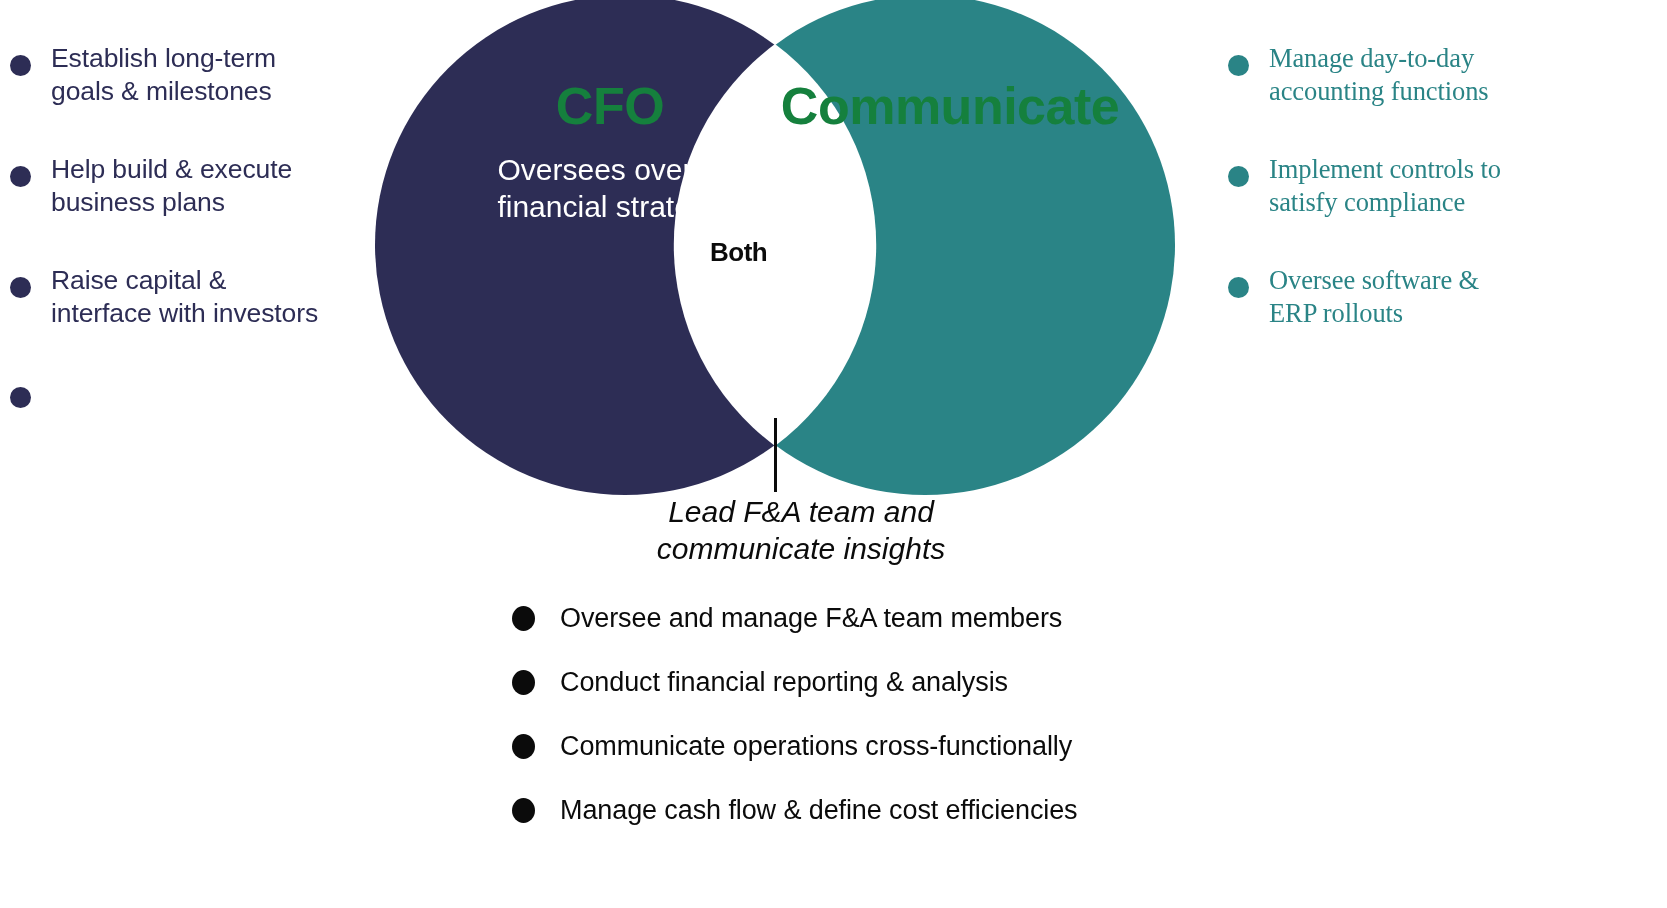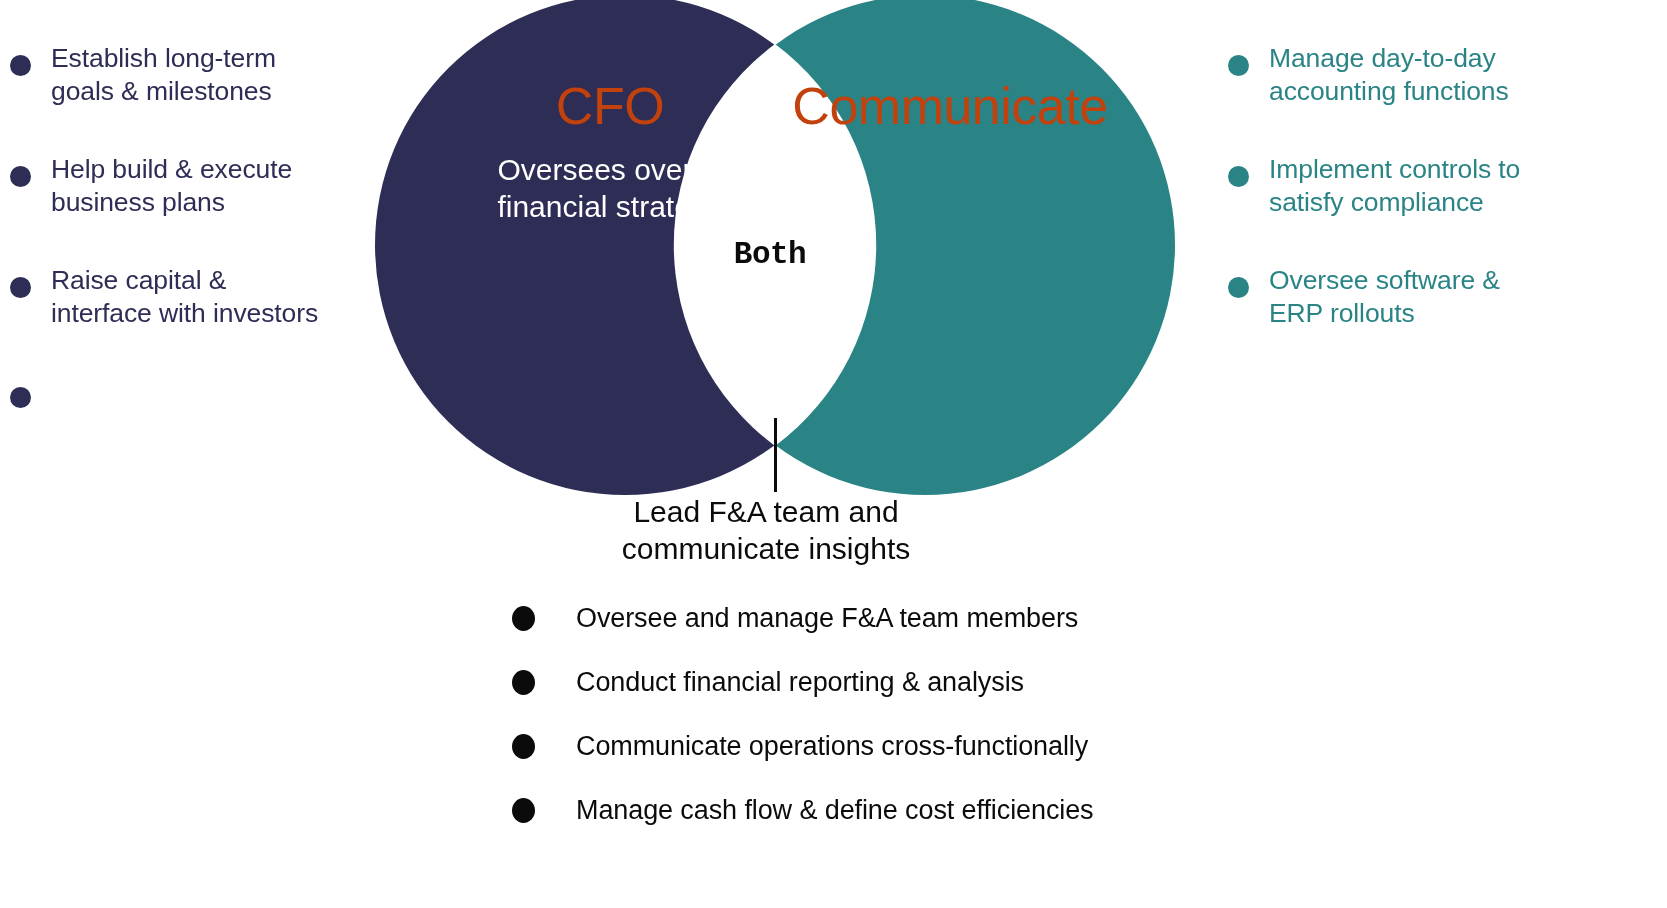--- a/index.html
+++ b/index.html
@@ -25,21 +25,21 @@
   }
 
   
   .side-list {
     position: absolute;
     list-style: none;
     margin: 0;
     padding: 0;
   }
   .side-list.left  { left: 10px;  top: 42px;  width: 400px; }
-  .side-list.right { left: 1228px; top: 42px; width: 430px; }
+  .side-list.right { left: 1228px; top: 42px; width: 430px; font-family: Liberation Serif, serif; }
 
   .side-item {
     display: flex;
     align-items: flex-start;
     margin-bottom: 44px;
   }
   .side-item:last-child { margin-bottom: 0; }
 
   .side-bullet {
     flex: 0 0 auto;
@@ -70,85 +70,83 @@
     height: 520px;
   }
 
   .venn-label {
     position: absolute;
     text-align: center;
     pointer-events: none;
   }
   .venn-title {
     font-size: 52px;
-    font-weight: 400;
-    color: #c2410c;
+    font-weight: 700;
+    color: #15803d;
     letter-spacing: -0.5px;
     line-height: 1;
   }
   .venn-sub {
     font-size: 30px;
     color: #ffffff;
     line-height: 1.22;
     white-space: pre-line;
     margin-top: 20px;
     text-align: center;
   }
   #cfo-group      { left: 45px;  top: 90px;  width: 420px; }
   #controller-group { left: 385px; top: 90px; width: 420px; }
 
   #both-label {
     position: absolute;
     left: 355px;
     top: 247px;
     width: 120px;
-    text-align: center;
-    font-size: 31px;
+    font-size: 26px;
     font-weight: 700;
     color: #0b0b0b;
     letter-spacing: -0.5px;
-    font-family: Liberation Mono, monospace;
   }
 
   
   #connector {
     position: absolute;
     left: 774px;
     top: 418px;
     width: 3px;
     height: 74px;
     background: #0b0b0b;
   }
 
   #overlap-caption {
     position: absolute;
-    left: 536px;
+    left: 571px;
     top: 494px;
     width: 460px;
     text-align: center;
     font-size: 30px;
     line-height: 1.23;
     color: #0b0b0b;
     white-space: pre-line;
+    font-style: italic;
   }
 
   
   #both-list {
     position: absolute;
     left: 512px;
     top: 586px;
     list-style: none;
     margin: 0;
     padding: 0;
   }
   .both-item {
     display: flex;
     align-items: center;
     height: 64px;
-    gap: 16px;
   }
   .both-bullet {
     flex: 0 0 auto;
     width: 23px;
     height: 25px;
     border-radius: 50%;
     background: #0b0b0b;
     margin-right: 25px;
   }
   .both-text {

